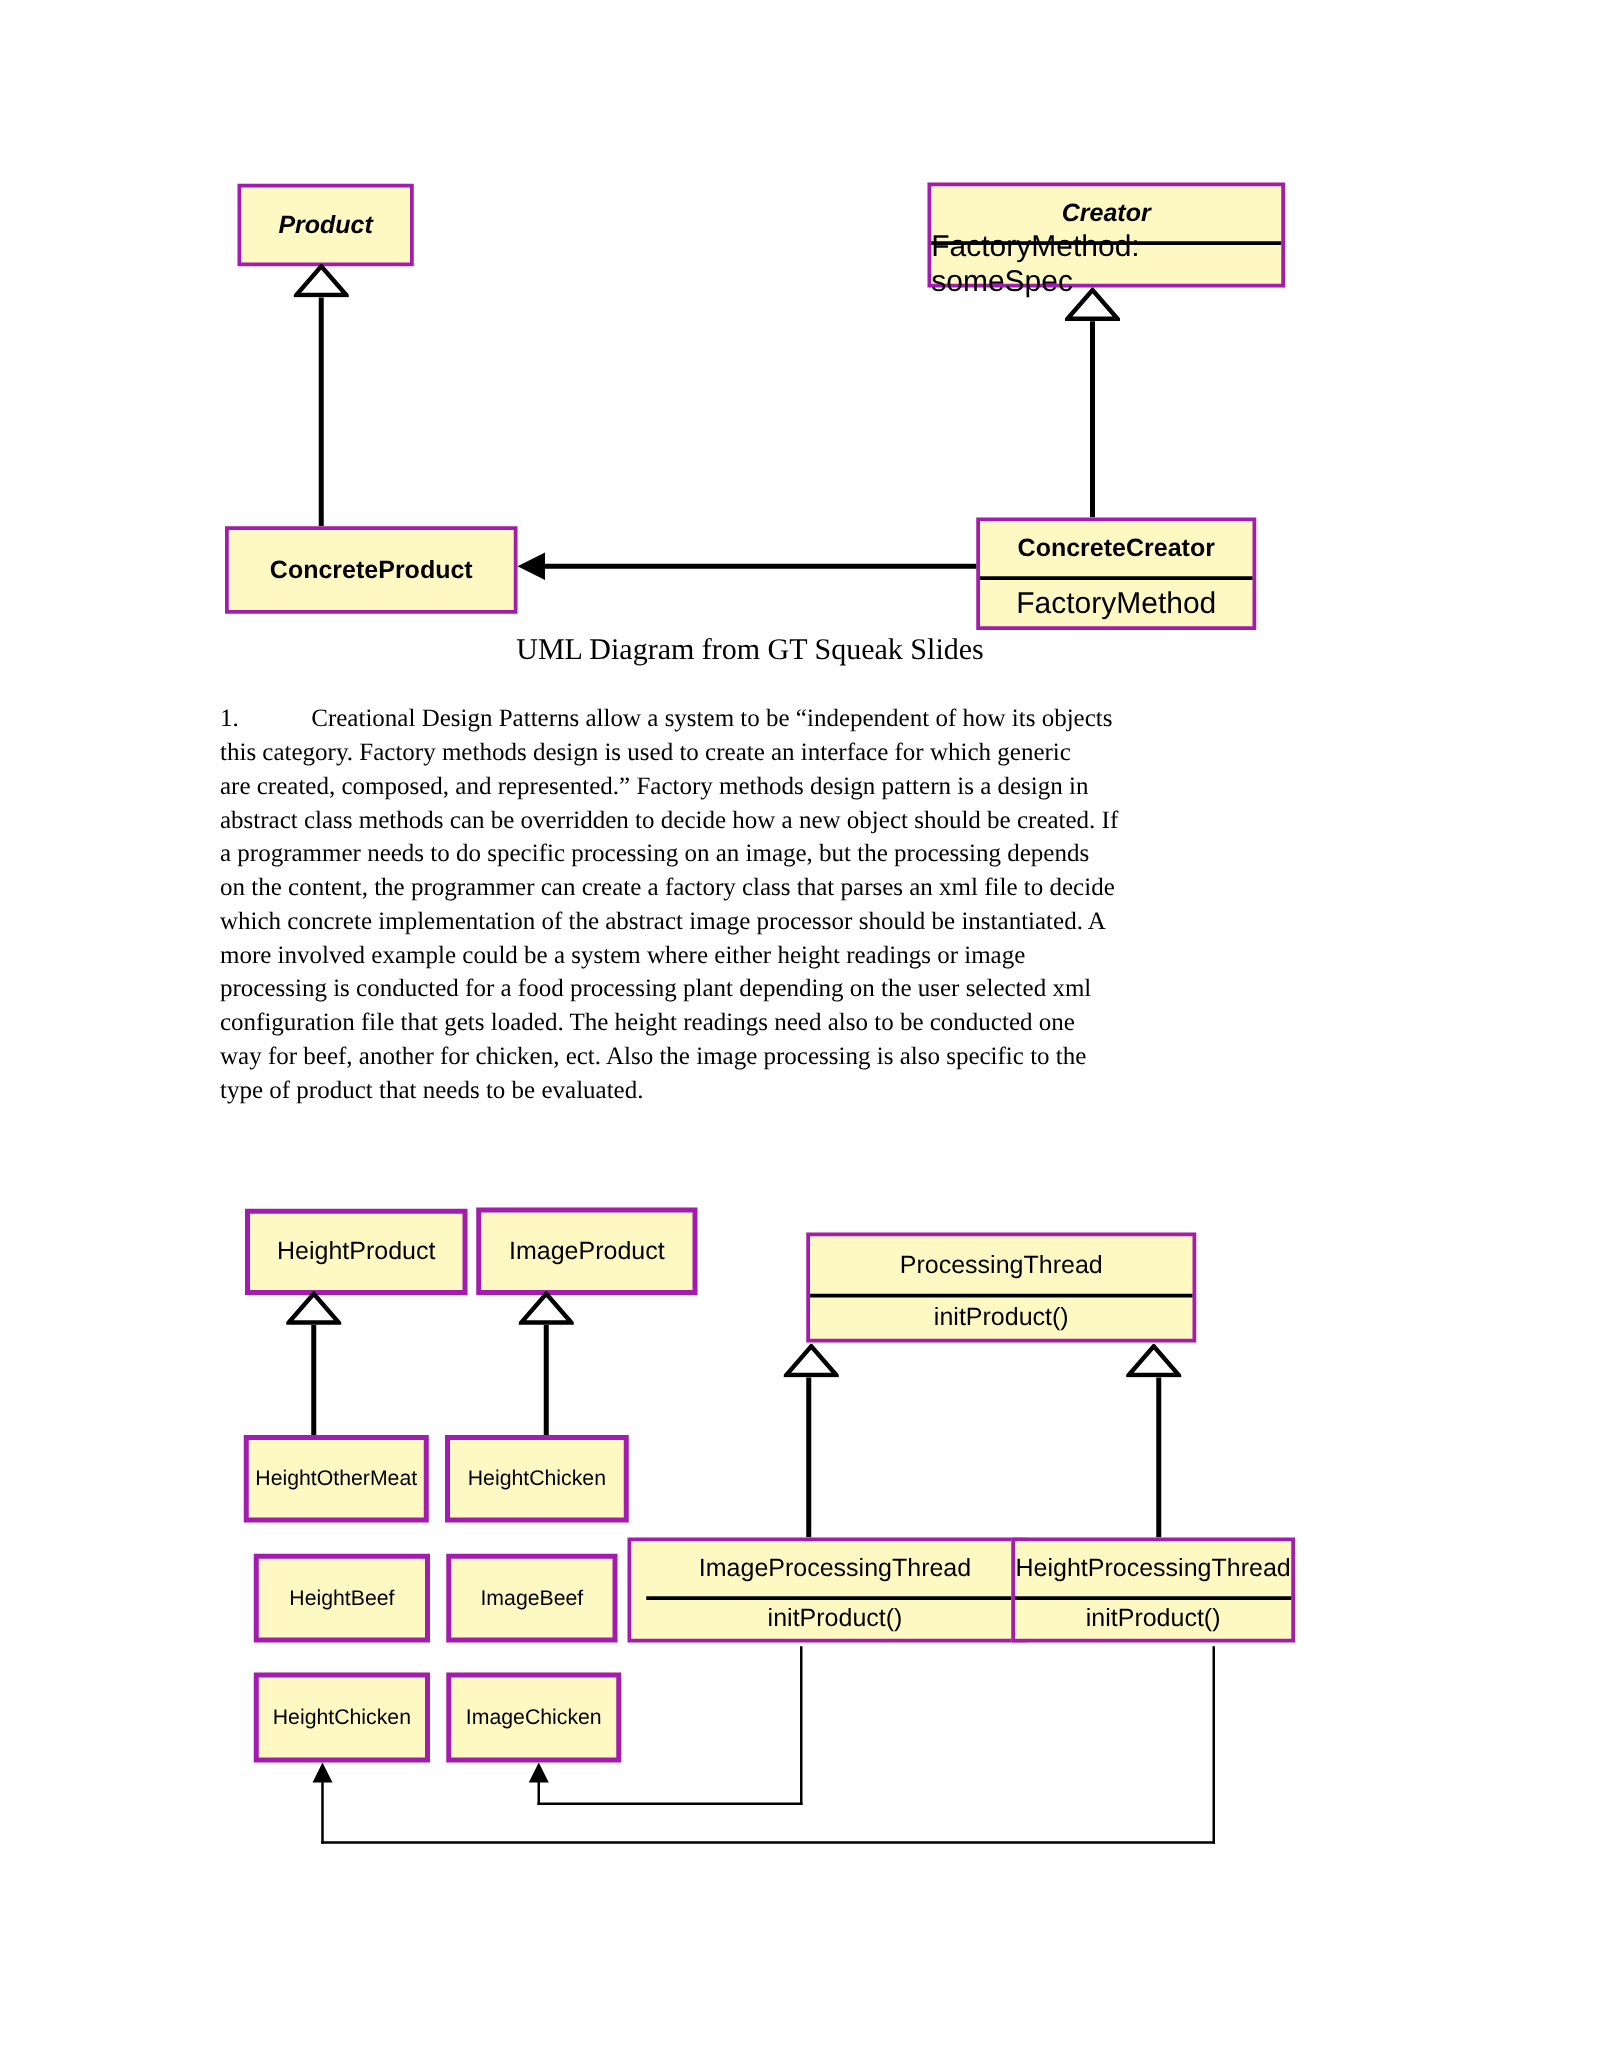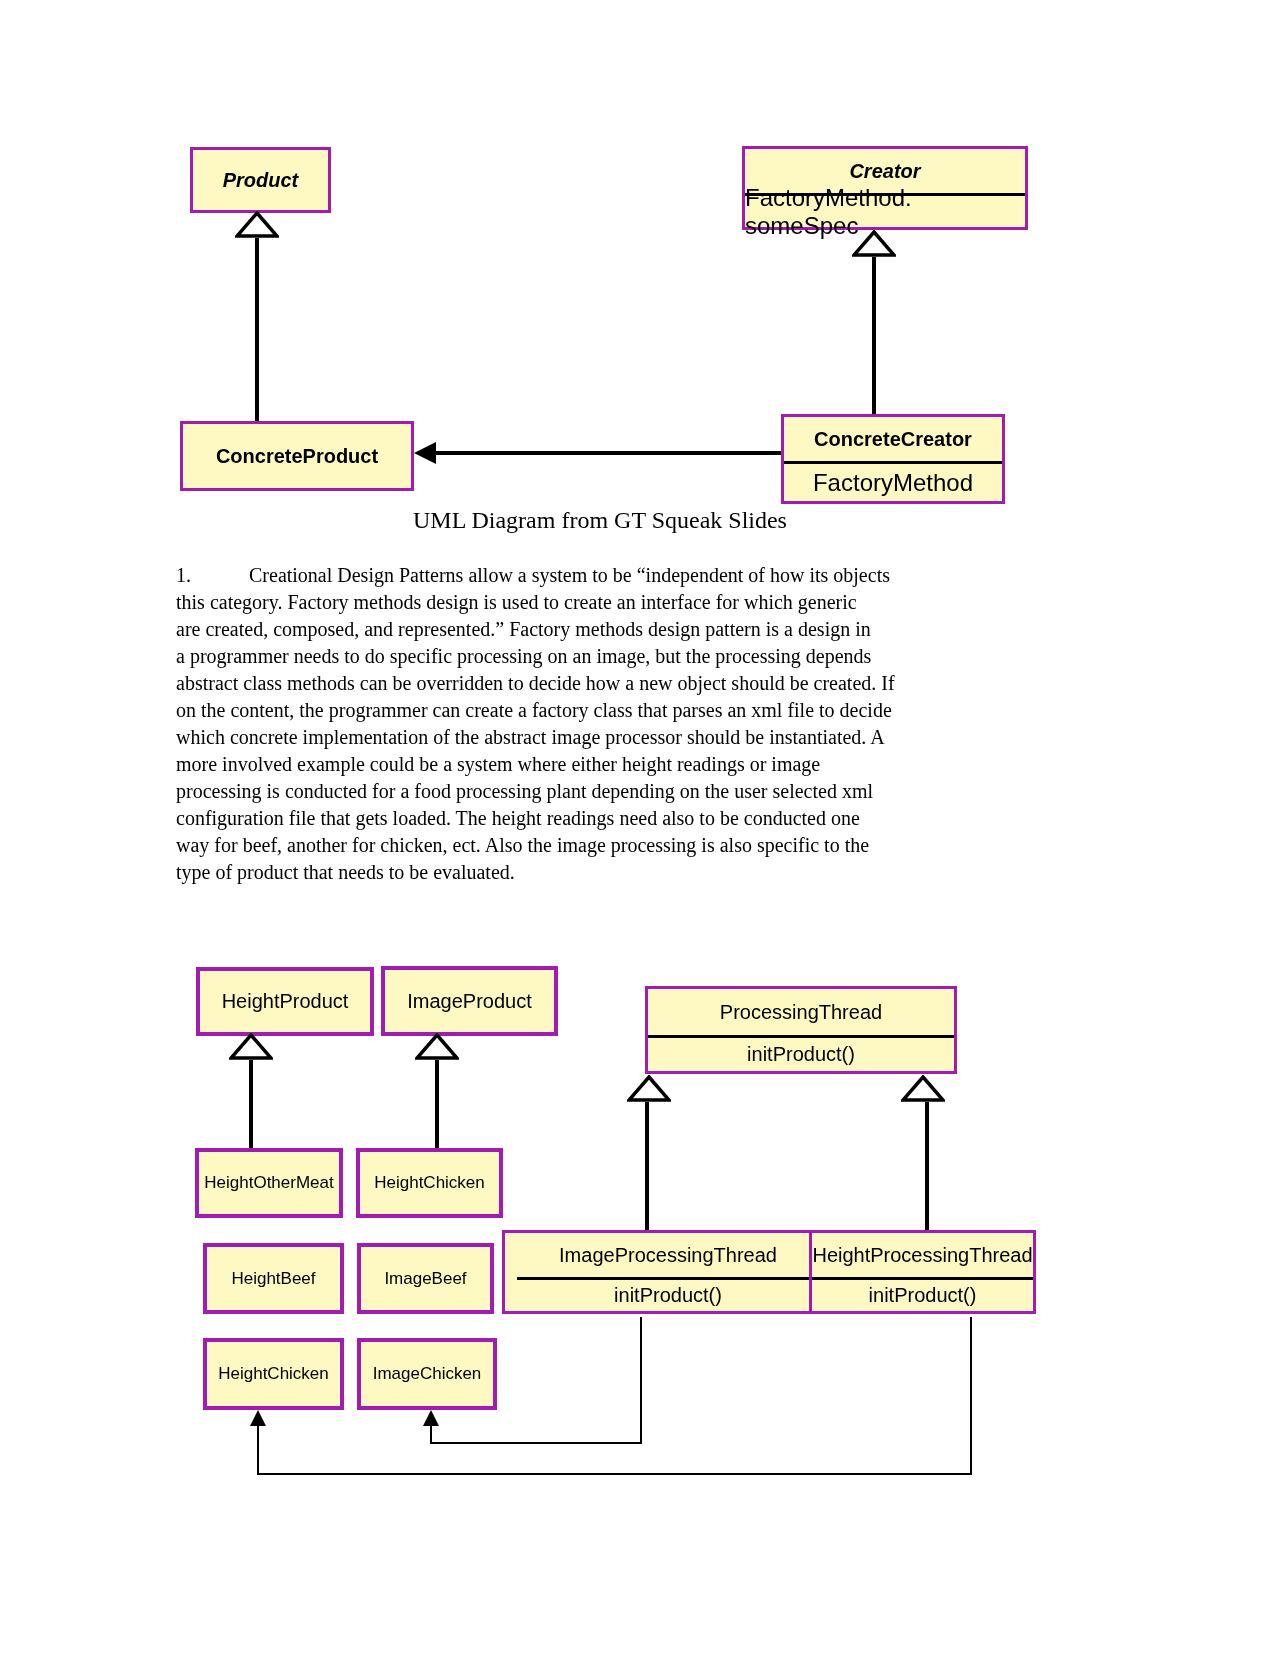--- a/index.html
+++ b/index.html
@@ -81,22 +81,22 @@
   <div class="arrow-left" style="left:414px;top:442px;"></div>
 
   <div class="caption" style="left:290px;top:507px;width:620px;">UML Diagram from GT Squeak Slides</div>
 
   <div class="para" style="left:176px;top:562px;width:880px;">
     <div class="pline">
       <span>1.</span><span class="numtab"></span><span>Creational Design Patterns allow a system to be “independent of how its objects</span>
     </div>
     <div class="pline">this category. Factory methods design is used to create an interface for which generic</div>
     <div class="pline">are created, composed, and represented.” Factory methods design pattern is a design in</div>
+    <div class="pline">abstract class methods can be overridden to decide how a new object should be created. If</div>
     <div class="pline">a programmer needs to do specific processing on an image, but the processing depends</div>
-    <div class="pline">abstract class methods can be overridden to decide how a new object should be created. If</div>
     <div class="pline">on the content, the programmer can create a factory class that parses an xml file to decide</div>
     <div class="pline">which concrete implementation of the abstract image processor should be instantiated. A</div>
     <div class="pline">more involved example could be a system where either height readings or image</div>
     <div class="pline">processing is conducted for a food processing plant depending on the user selected xml</div>
     <div class="pline">configuration file that gets loaded. The height readings need also to be conducted one</div>
     <div class="pline">way for beef, another for chicken, ect. Also the image processing is also specific to the</div>
     <div class="pline">type of product that needs to be evaluated.</div>
   </div>
 
   <div class="ubox thick single" style="left:196px;top:967px;width:178px;height:69px;">

